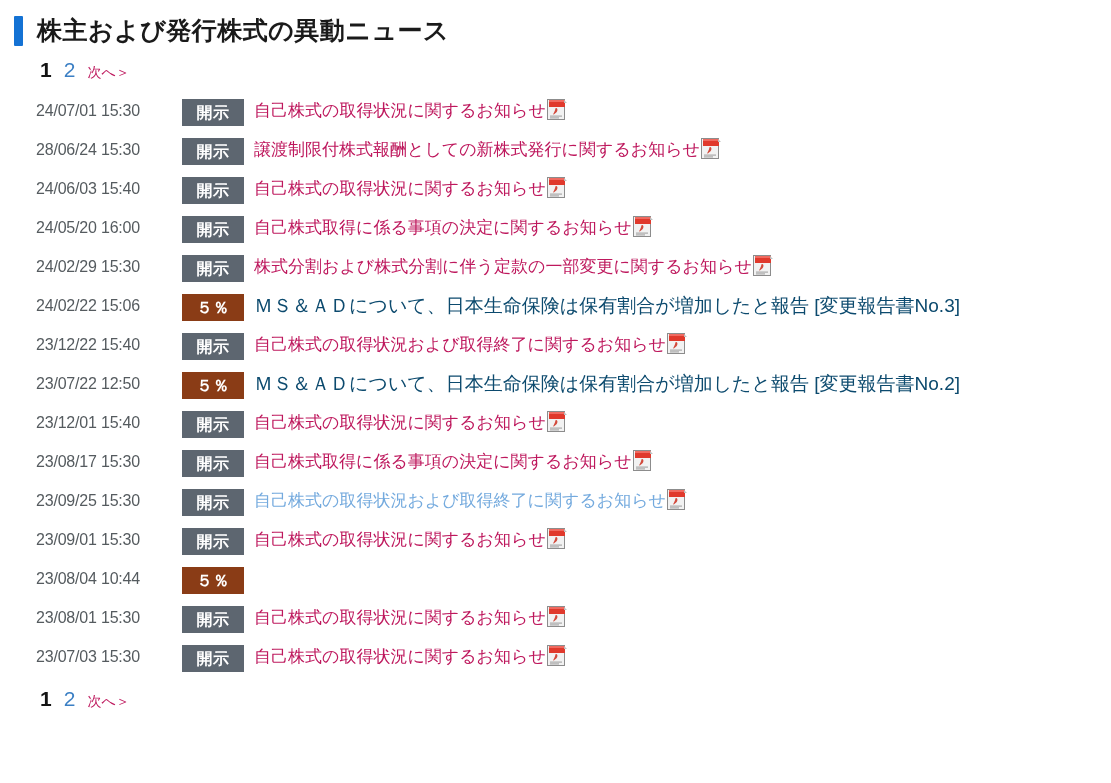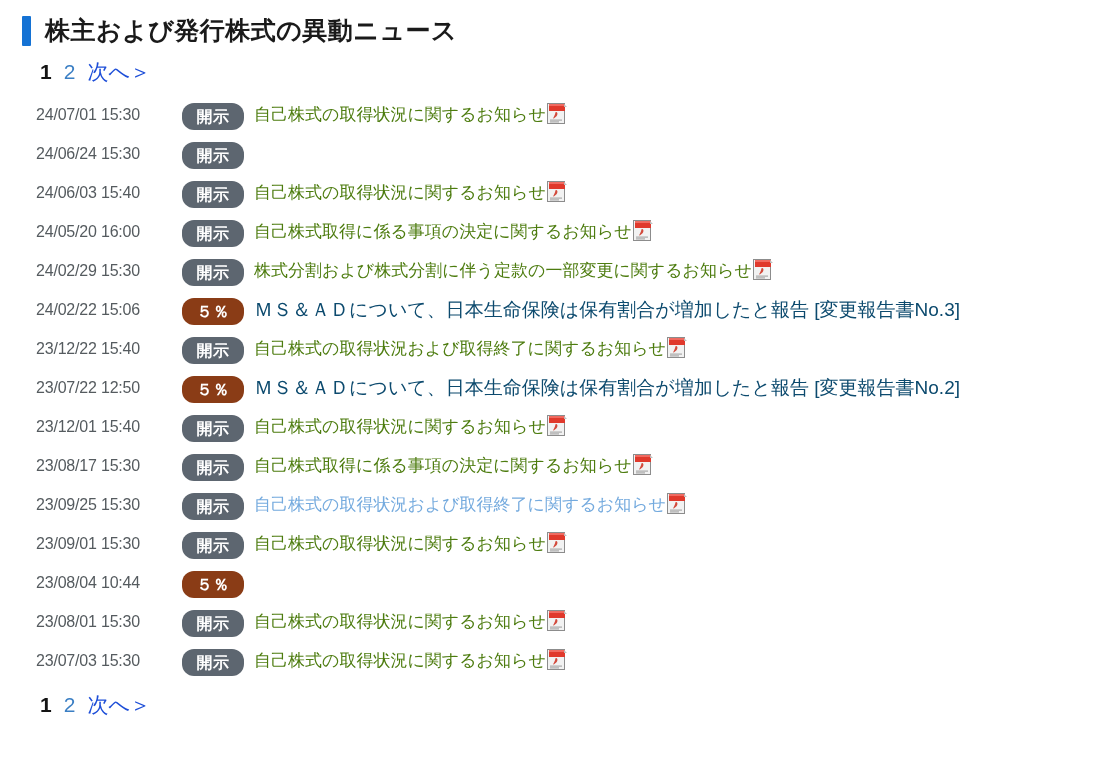--- a/index.html
+++ b/index.html
@@ -21,21 +21,21 @@
     width: 1111px;
     box-sizing: border-box;
     padding: 0;
   }
 
   
   .page-heading {
     display: flex;
     align-items: center;
     margin: 0;
-    padding: 16px 0 6px 22px;
+    padding: 16px 0 6px 14px;
   }
   .heading-accent {
     width: 9px;
     height: 30px;
     background: #1472d4;
     border-radius: 1px;
     flex: 0 0 auto;
     margin-right: 14px;
   }
   .heading-text {
@@ -63,22 +63,22 @@
     text-decoration: none;
   }
   .page-num.current {
     font-weight: bold;
     color: #141414;
   }
   .page-num.link {
     color: #3b7fc4;
   }
   .page-next {
-    font-size: 21px;
-    color: #1d4ed8;
+    font-size: 14px;
+    color: #be185d;
     text-decoration: none;
     letter-spacing: 0px;
     white-space: nowrap;
   }
 
   
   .news-list {
     list-style: none;
     margin: 0;
     padding: 4px 0 0 0;
@@ -103,35 +103,35 @@
     flex: 0 0 auto;
     display: inline-block;
     min-width: 62px;
     box-sizing: border-box;
     text-align: center;
     font-size: 16px;
     font-weight: bold;
     color: #ffffff;
     line-height: 21px;
     padding: 3px 7px;
-    border-radius: 12px;
+    border-radius: 0;
     margin: 2px 10px 0 6px;
     letter-spacing: 0.5px;
   }
   .badge.kaiji {
     background: #5d6670;
   }
   .badge.pct5 {
     background: #8a3c16;
   }
   .news-title {
     flex: 1 1 auto;
     font-size: 17px;
     line-height: 27px;
-    color: #4d7c0f;
+    color: #be185d;
     text-decoration: none;
     word-break: break-all;
     padding-right: 8px;
   }
   .news-title.dim {
     color: #74aade;
   }
   .news-title.big {
     font-size: 19px;
     line-height: 28px;
@@ -172,22 +172,31 @@
               <rect x="0.5" y="0.5" width="17" height="20" fill="#f2f2f2" stroke="#8c8c8c" stroke-width="1"></rect>
               <rect x="2" y="1" width="16" height="7" fill="#e0392c"></rect>
               <rect x="2" y="1" width="16" height="2" fill="#f06a60"></rect>
               <path d="M17 1 L20 4 L17 4 Z" fill="#bdbdbd"></path>
               <path d="M9 9 c1.6 0 1.8 2.1 1 3.4 c-0.8 1.3 -2.4 2.6 -4 3.2 c1.1 -1.9 2.1 -4 2.3 -5.5 C8.4 9.4 8.6 9 9 9 Z" fill="#d24a3c"></path>
               <rect x="3" y="16.5" width="12" height="1.2" fill="#aaaaaa"></rect>
               <rect x="3" y="18.3" width="9" height="1.2" fill="#aaaaaa"></rect>
             </svg></span></a>
       </li>
       <li class="news-row">
-        <span class="news-date">24/06/24 15:30</span>
-        <span class="badge kaiji">開示</span>
+        <span class="news-date">28/06/24 15:30</span>
+        <span class="badge kaiji">開示</span>
+        <a href="#" class="news-title"><span>譲渡制限付株式報酬としての新株式発行に関するお知らせ</span><span class="pdf-icon"><svg viewBox="0 0 20 21" xmlns="http://www.w3.org/2000/svg">
+              <rect x="0.5" y="0.5" width="17" height="20" fill="#f2f2f2" stroke="#8c8c8c" stroke-width="1"></rect>
+              <rect x="2" y="1" width="16" height="7" fill="#e0392c"></rect>
+              <rect x="2" y="1" width="16" height="2" fill="#f06a60"></rect>
+              <path d="M17 1 L20 4 L17 4 Z" fill="#bdbdbd"></path>
+              <path d="M9 9 c1.6 0 1.8 2.1 1 3.4 c-0.8 1.3 -2.4 2.6 -4 3.2 c1.1 -1.9 2.1 -4 2.3 -5.5 C8.4 9.4 8.6 9 9 9 Z" fill="#d24a3c"></path>
+              <rect x="3" y="16.5" width="12" height="1.2" fill="#aaaaaa"></rect>
+              <rect x="3" y="18.3" width="9" height="1.2" fill="#aaaaaa"></rect>
+            </svg></span></a>
       </li>
       <li class="news-row">
         <span class="news-date">24/06/03 15:40</span>
         <span class="badge kaiji">開示</span>
         <a href="#" class="news-title"><span>自己株式の取得状況に関するお知らせ</span><span class="pdf-icon"><svg viewBox="0 0 20 21" xmlns="http://www.w3.org/2000/svg">
               <rect x="0.5" y="0.5" width="17" height="20" fill="#f2f2f2" stroke="#8c8c8c" stroke-width="1"></rect>
               <rect x="2" y="1" width="16" height="7" fill="#e0392c"></rect>
               <rect x="2" y="1" width="16" height="2" fill="#f06a60"></rect>
               <path d="M17 1 L20 4 L17 4 Z" fill="#bdbdbd"></path>
               <path d="M9 9 c1.6 0 1.8 2.1 1 3.4 c-0.8 1.3 -2.4 2.6 -4 3.2 c1.1 -1.9 2.1 -4 2.3 -5.5 C8.4 9.4 8.6 9 9 9 Z" fill="#d24a3c"></path>

